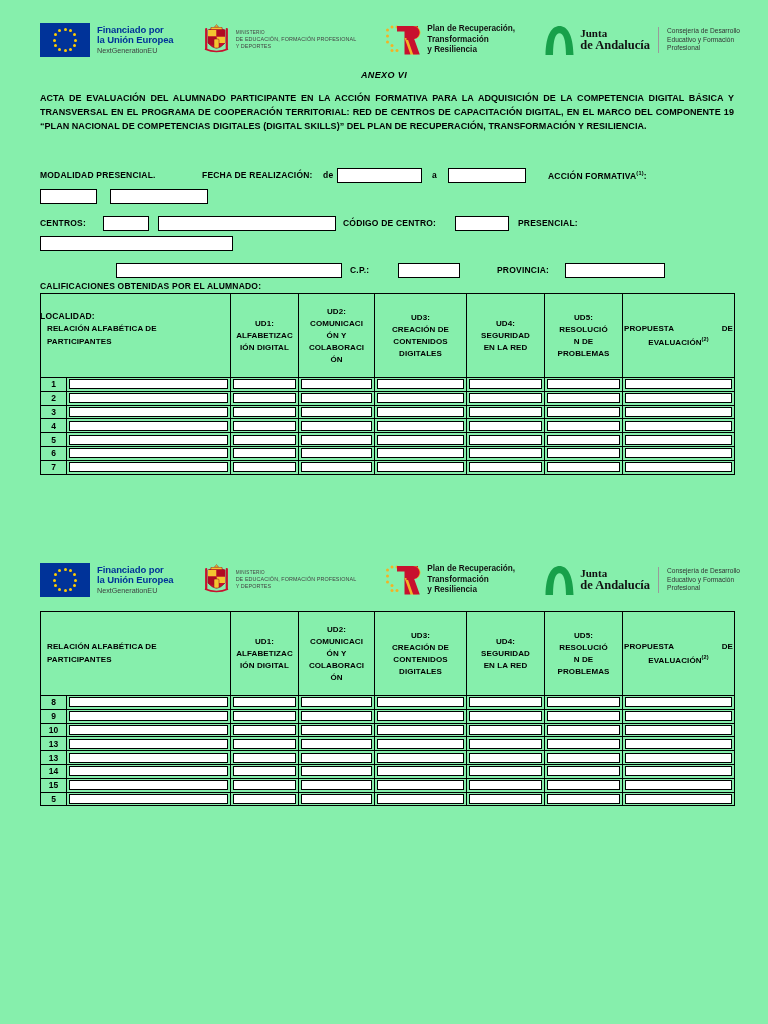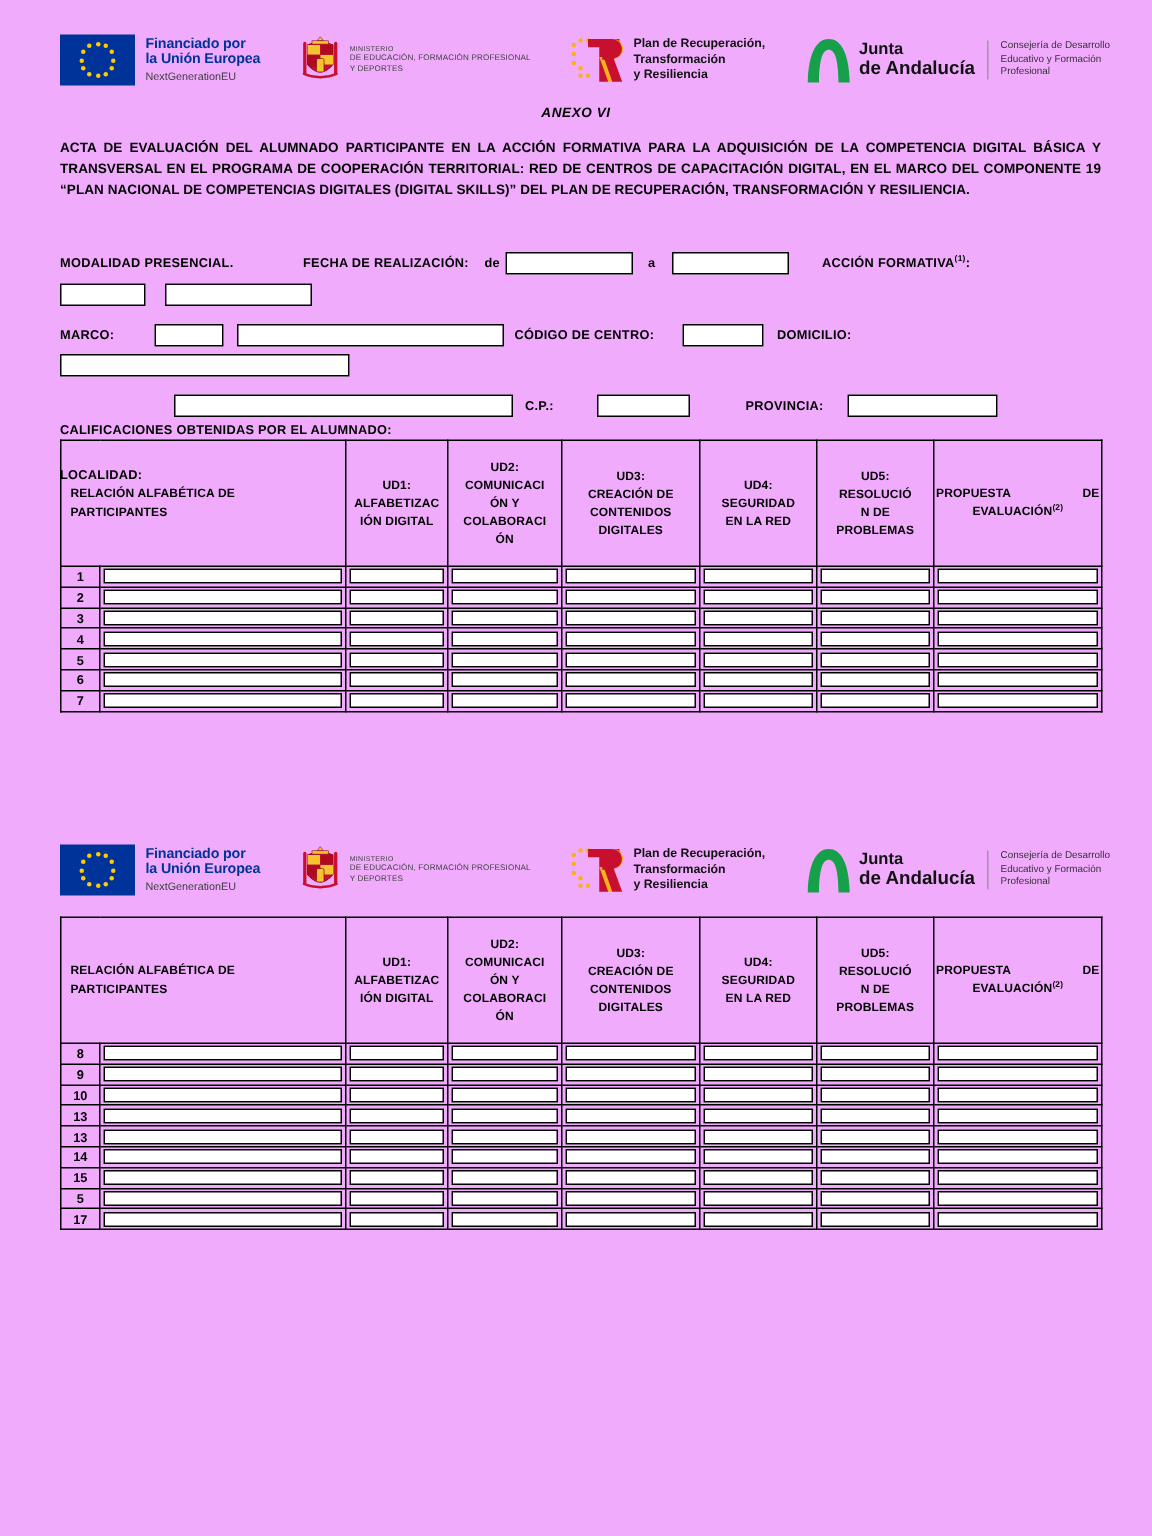--- a/index.html
+++ b/index.html
@@ -5,21 +5,21 @@
   * { box-sizing: border-box; }
   html, body {
     margin: 0; padding: 0;
     width: 768px; height: 1024px;
     background: #ffffff;
     font-family: "Liberation Sans", sans-serif;
   }
   .page {
     position: relative;
     width: 768px; height: 1024px;
-    background: #f0abfc;
+    background: #86efac;
     overflow: hidden;
   }
 
   
   .logo-band {
     position: absolute;
     left: 40px;
     width: 700px;
     height: 44px;
     display: flex;
@@ -67,21 +67,21 @@
   }
   .tr-text { margin-left: 6px; line-height: 1.28; }
   .tr-text div {
     font-size: 8.2px; font-weight: bold; color: #111; white-space: nowrap;
   }
 
   
   .junta-mark {
     width: 31px; height: 31px; position: relative; flex: 0 0 auto;
   }
-  .junta-text { margin-left: 5px; line-height: 1.1; }
+  .junta-text { margin-left: 5px; line-height: 1.1; font-family: Liberation Serif, serif; }
   .junta-l1 { font-size: 11px; font-weight: bold; color: #111; white-space: nowrap; }
   .junta-l2 { font-size: 12.5px; font-weight: bold; color: #111; white-space: nowrap; }
   .consejeria {
     margin-left: 8px; padding-left: 8px;
     border-left: 1px solid #9a9a9a;
     line-height: 1.35;
   }
   .consejeria div { font-size: 6.6px; color: #333; white-space: nowrap; }
 
   
@@ -250,26 +250,26 @@
       <span class="lbl" style="position:absolute;left:392px;top:2px;">a</span>
       <div class="fbox" style="position:absolute;left:408px;top:0px;width:78px;"></div>
       <span class="lbl" style="position:absolute;left:508px;top:2px;"><span>ACCIÓN FORMATIVA</span><sup>(1)</sup><span>:</span></span>
     </div>
     <div class="frow" style="height:22px;">
       <div class="fbox" style="position:absolute;left:0;top:2px;width:57px;"></div>
       <div class="fbox" style="position:absolute;left:70px;top:2px;width:98px;"></div>
     </div>
 
     <div class="frow" style="height:20px;margin-top:6px;">
-      <span class="lbl" style="position:absolute;left:0;top:3px;">MARCO:</span>
+      <span class="lbl" style="position:absolute;left:0;top:3px;">CENTROS:</span>
       <div class="fbox" style="position:absolute;left:63px;top:1px;width:46px;"></div>
       <div class="fbox" style="position:absolute;left:118px;top:1px;width:178px;"></div>
       <span class="lbl" style="position:absolute;left:303px;top:3px;">CÓDIGO DE CENTRO:</span>
       <div class="fbox" style="position:absolute;left:415px;top:1px;width:54px;"></div>
-      <span class="lbl" style="position:absolute;left:478px;top:3px;">DOMICILIO:</span>
+      <span class="lbl" style="position:absolute;left:478px;top:3px;">PRESENCIAL:</span>
     </div>
     <div class="frow" style="height:20px;">
       <div class="fbox" style="position:absolute;left:0;top:1px;width:193px;"></div>
     </div>
 
     <div class="frow" style="height:22px;margin-top:7px;">
       <span class="lbl" style="position:absolute;left:0;top:3px;margin-top:46px;">LOCALIDAD:</span>
       <div class="fbox" style="position:absolute;left:76px;top:1px;width:226px;"></div>
       <span class="lbl" style="position:absolute;left:310px;top:3px;">C.P.:</span>
       <div class="fbox" style="position:absolute;left:358px;top:1px;width:62px;"></div>
@@ -825,40 +825,16 @@
           <td class="inp-cell">
             <div class="inp"></div>
           </td>
           <td class="inp-cell">
             <div class="inp"></div>
           </td>
           <td class="inp-cell">
             <div class="inp"></div>
           </td>
         </tr>
-        <tr>
-          <td class="num-cell">17</td>
-          <td class="inp-cell">
-            <div class="inp"></div>
-          </td>
-          <td class="inp-cell">
-            <div class="inp"></div>
-          </td>
-          <td class="inp-cell">
-            <div class="inp"></div>
-          </td>
-          <td class="inp-cell">
-            <div class="inp"></div>
-          </td>
-          <td class="inp-cell">
-            <div class="inp"></div>
-          </td>
-          <td class="inp-cell">
-            <div class="inp"></div>
-          </td>
-          <td class="inp-cell">
-            <div class="inp"></div>
-          </td>
-        </tr>
       </tbody>
   </table>
 
 </div>
 
 </body></html>

